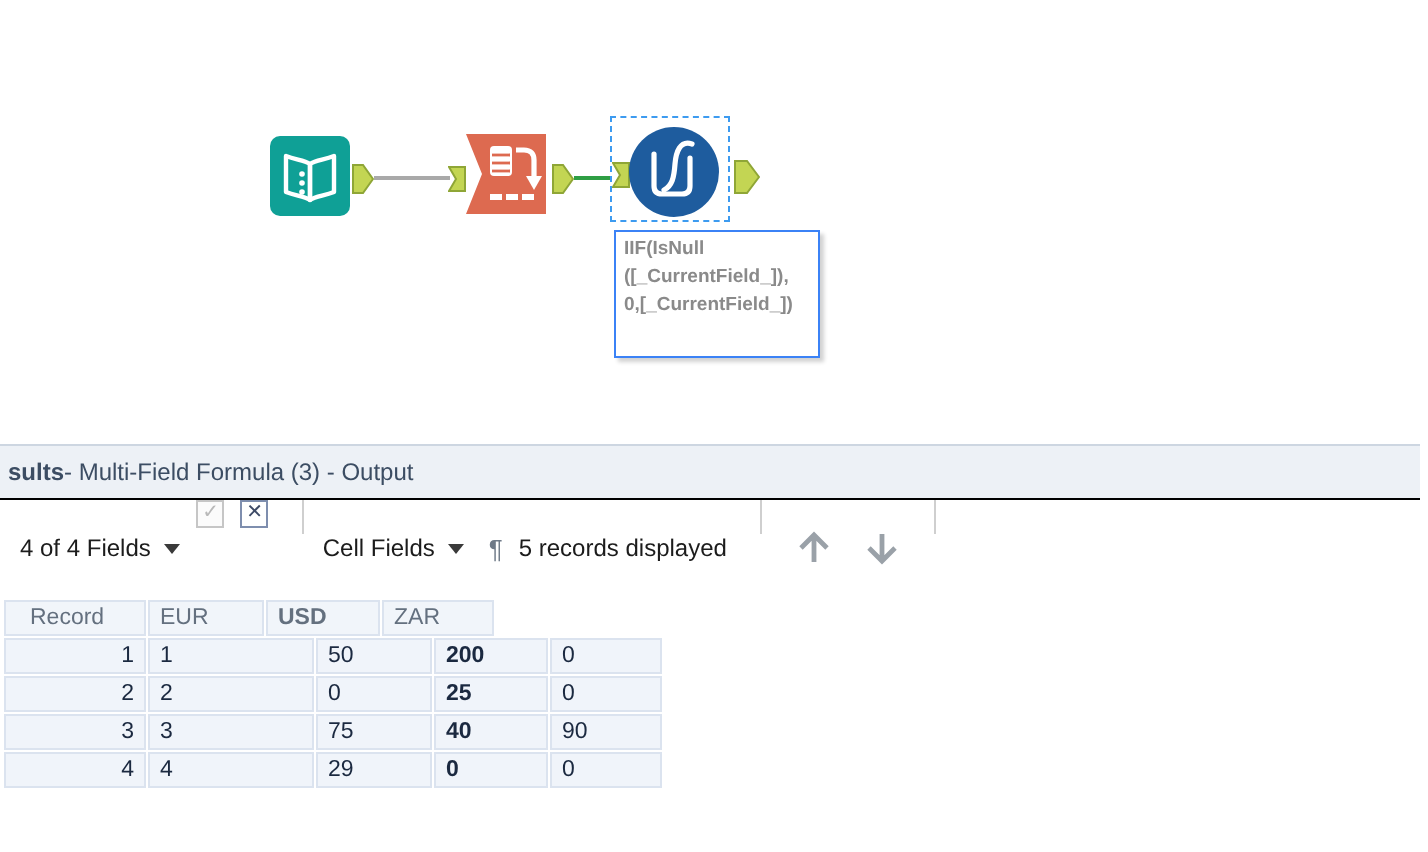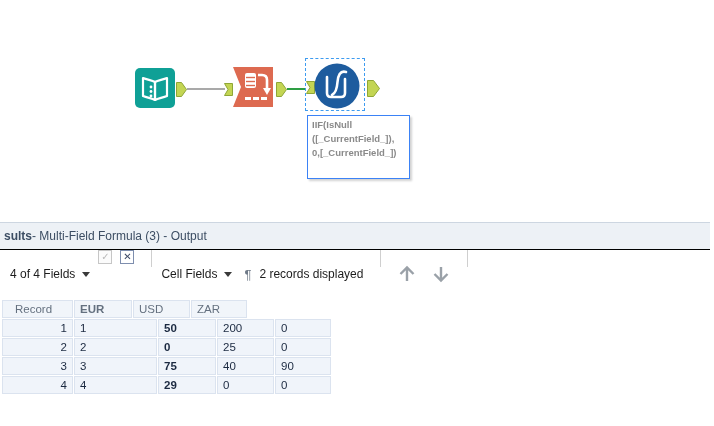--- a/index.html
+++ b/index.html
@@ -68,22 +68,22 @@
     background: #f0f4fa;
     border: 1px solid #dbe3ef;
     margin-right: 1px;
     padding: 0 5px;
     overflow: hidden; white-space: nowrap;
   }
   .thead .tcell { color: #64707f; background: #f1f5fa; }
   .tbody .tcell { color: #1b2940; }
   .c0 { width: 71px; padding-left: 12px; }
   .c1 { width: 83px; }
-  .c2 { width: 58px; font-weight: bold; }
-  .c3 { width: 57px; }
+  .c2 { width: 58px; }
+  .c3 { width: 57px; font-weight: bold; }
   .c4 { width: 56px; }
   .tbody .c0 { text-align: right; }
 </style>
 </head>
 <body>
 
 <div class="canvas">
 
   <svg class="abs tool" style="left:135px; top:68px;" width="40" height="40" viewBox="0 0 40 40">
     <rect x="0" y="0" width="40" height="40" rx="5" fill="#0fa096"></rect>
@@ -163,21 +163,21 @@
       <span>✕</span>
     </div>
     <div class="tb-sep"></div>
     <div class="tb-item">
       <span>Cell Fields</span>
       <span class="caret"></span>
     </div>
     <div class="tb-item pilcrow">
       <span>¶</span>
     </div>
-    <div class="tb-item">2 records displayed</div>
+    <div class="tb-item">5 records displayed</div>
     <div class="tb-sep"></div>
     <div class="nav-arrow">
       <svg width="22" height="20" viewBox="0 0 22 20">
         <path d="M11 17 L11 4 M4.5 10 L11 3.5 L17.5 10" fill="none" stroke="#9aa1a8" stroke-width="2.4"></path>
       </svg>
     </div>
     <div class="nav-arrow">
       <svg width="22" height="20" viewBox="0 0 22 20">
         <path d="M11 3 L11 16 M4.5 10 L11 16.5 L17.5 10" fill="none" stroke="#9aa1a8" stroke-width="2.4"></path>
       </svg>

